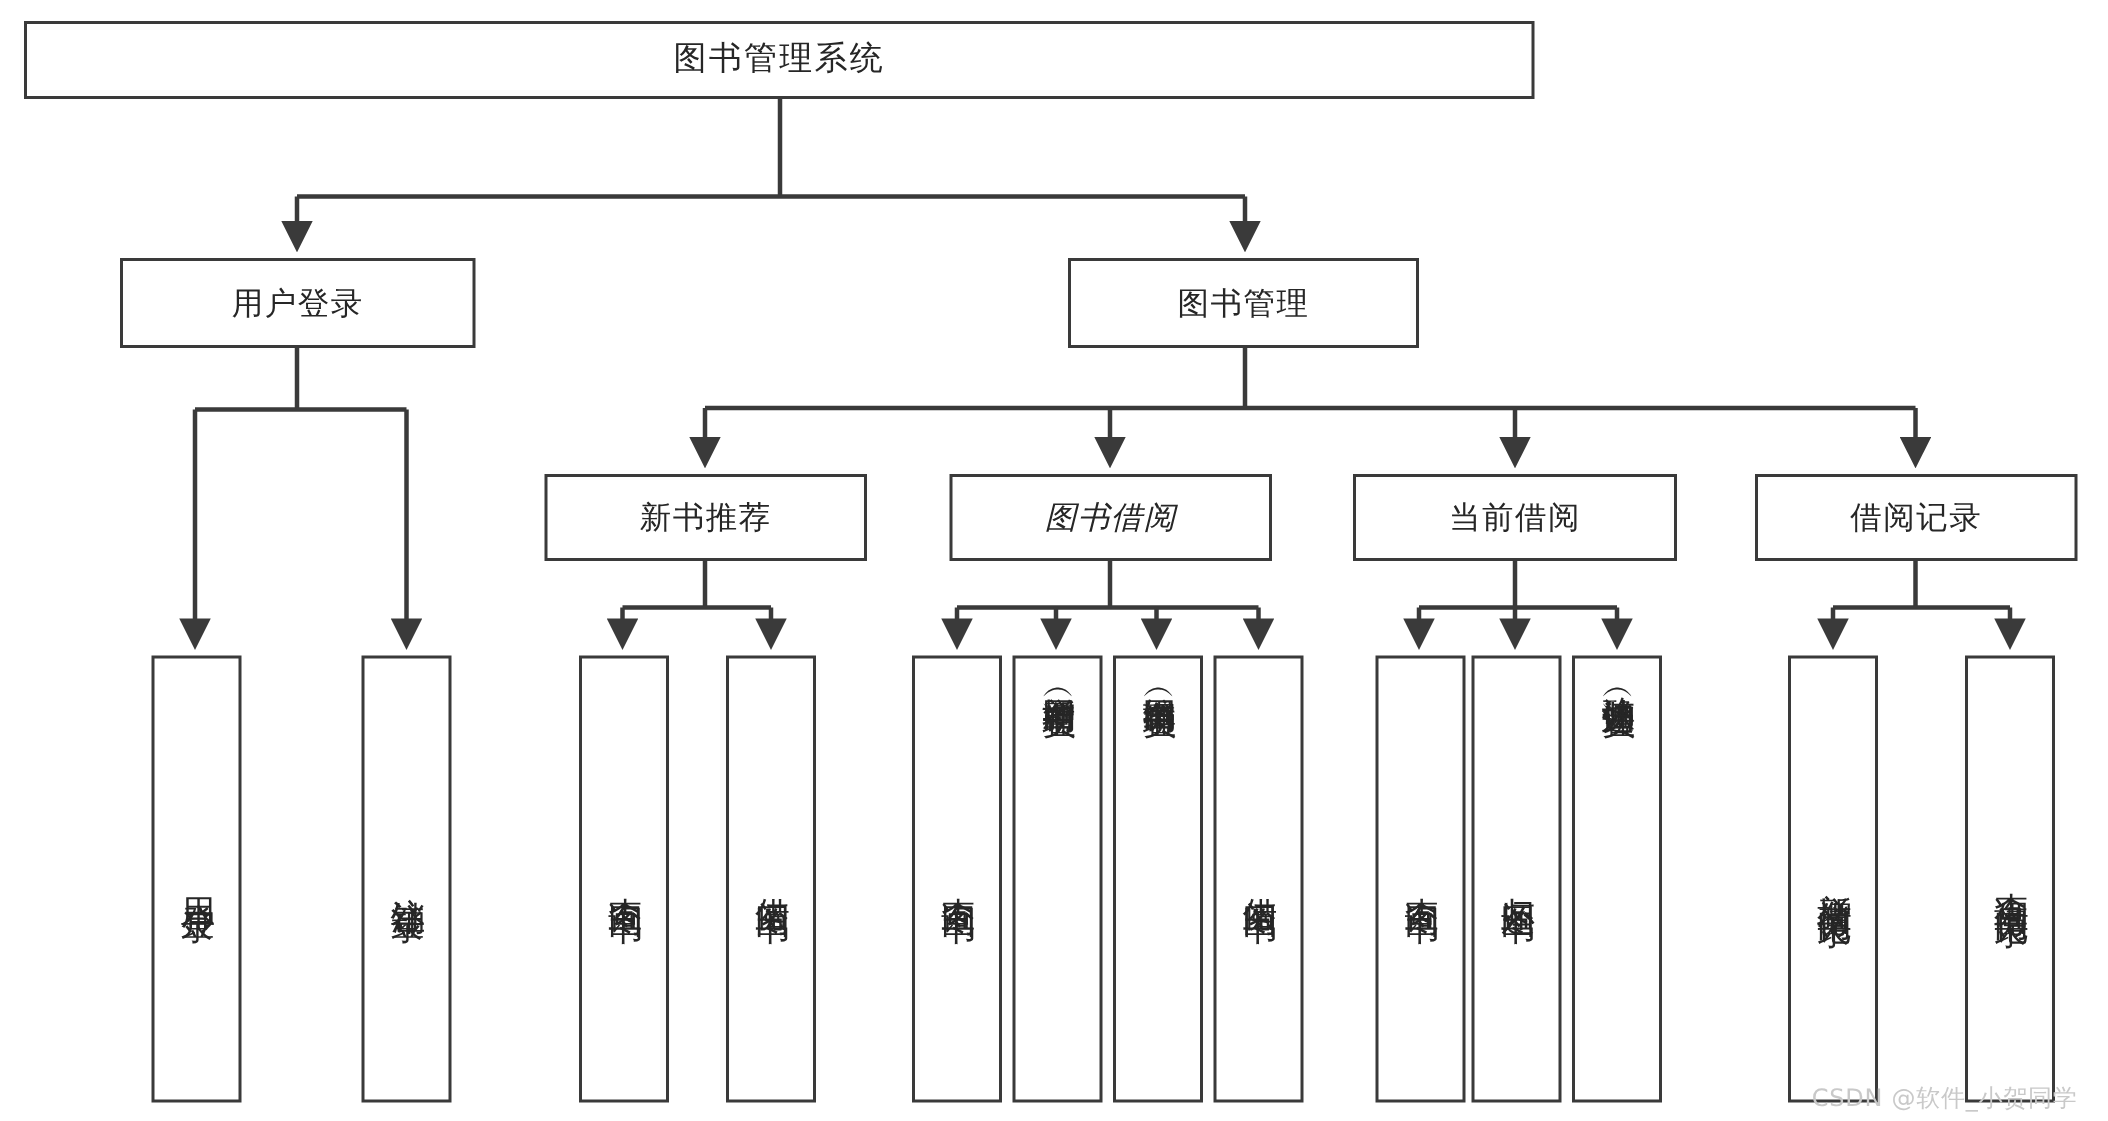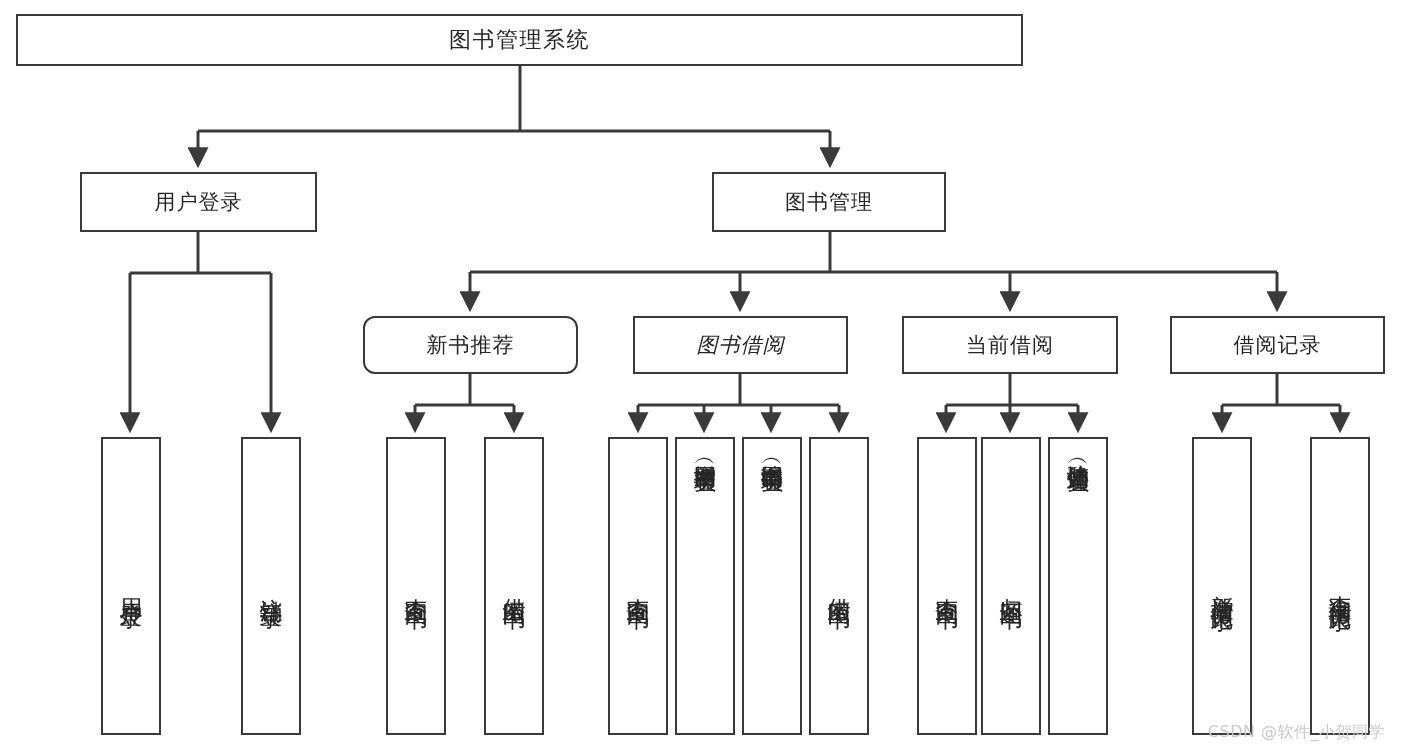--- a/index.html
+++ b/index.html
@@ -119,21 +119,21 @@
     <span class="lbl">图书管理系统</span>
   </div>
 
   <div class="node horiz" style="left:80px;top:172px;width:237px;height:60px;">
     <span class="lbl">用户登录</span>
   </div>
   <div class="node horiz" style="left:712px;top:172px;width:234px;height:60px;">
     <span class="lbl">图书管理</span>
   </div>
 
-  <div class="node horiz" style="left:363px;top:316px;width:215px;height:58px;border-radius:12px;">
+  <div class="node horiz" style="left:363px;top:316px;width:215px;height:58px;">
     <span class="lbl">新书推荐</span>
   </div>
   <div class="node horiz" style="left:633px;top:316px;width:215px;height:58px;font-style:italic;">
     <span class="lbl">图书借阅</span>
   </div>
   <div class="node horiz" style="left:902px;top:316px;width:216px;height:58px;">
     <span class="lbl">当前借阅</span>
   </div>
   <div class="node horiz" style="left:1170px;top:316px;width:215px;height:58px;">
     <span class="lbl">借阅记录</span>

